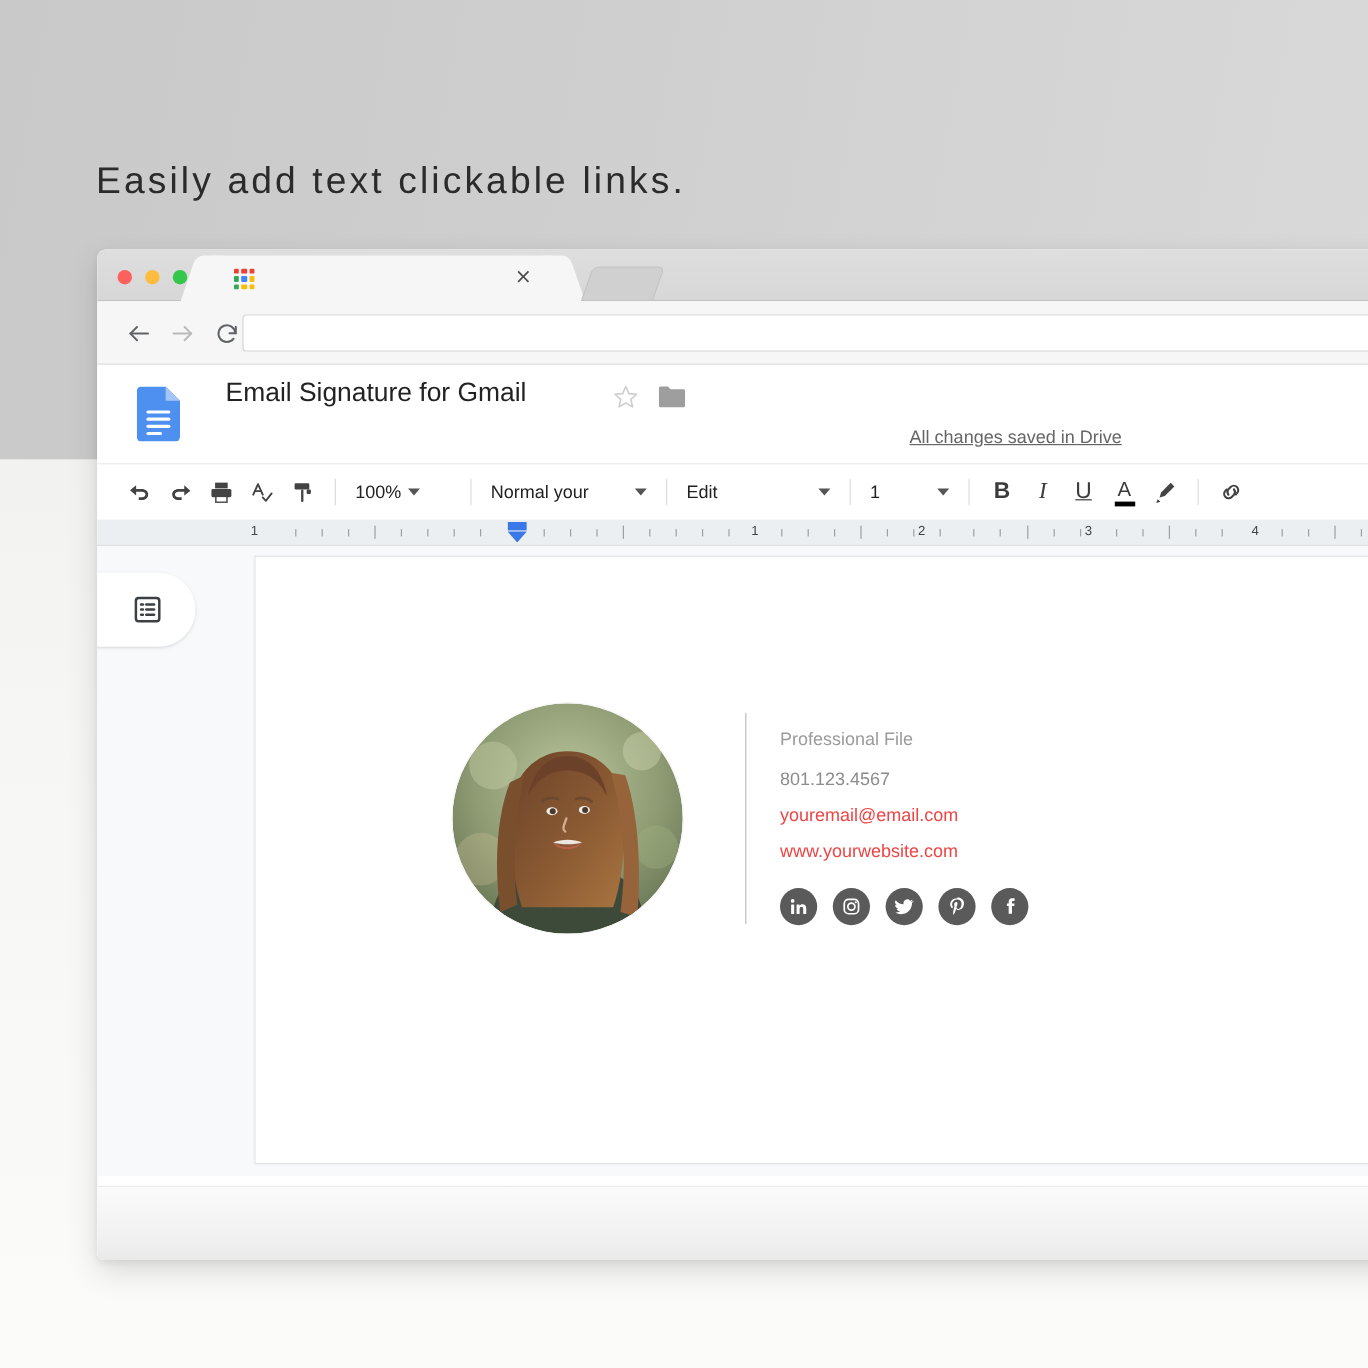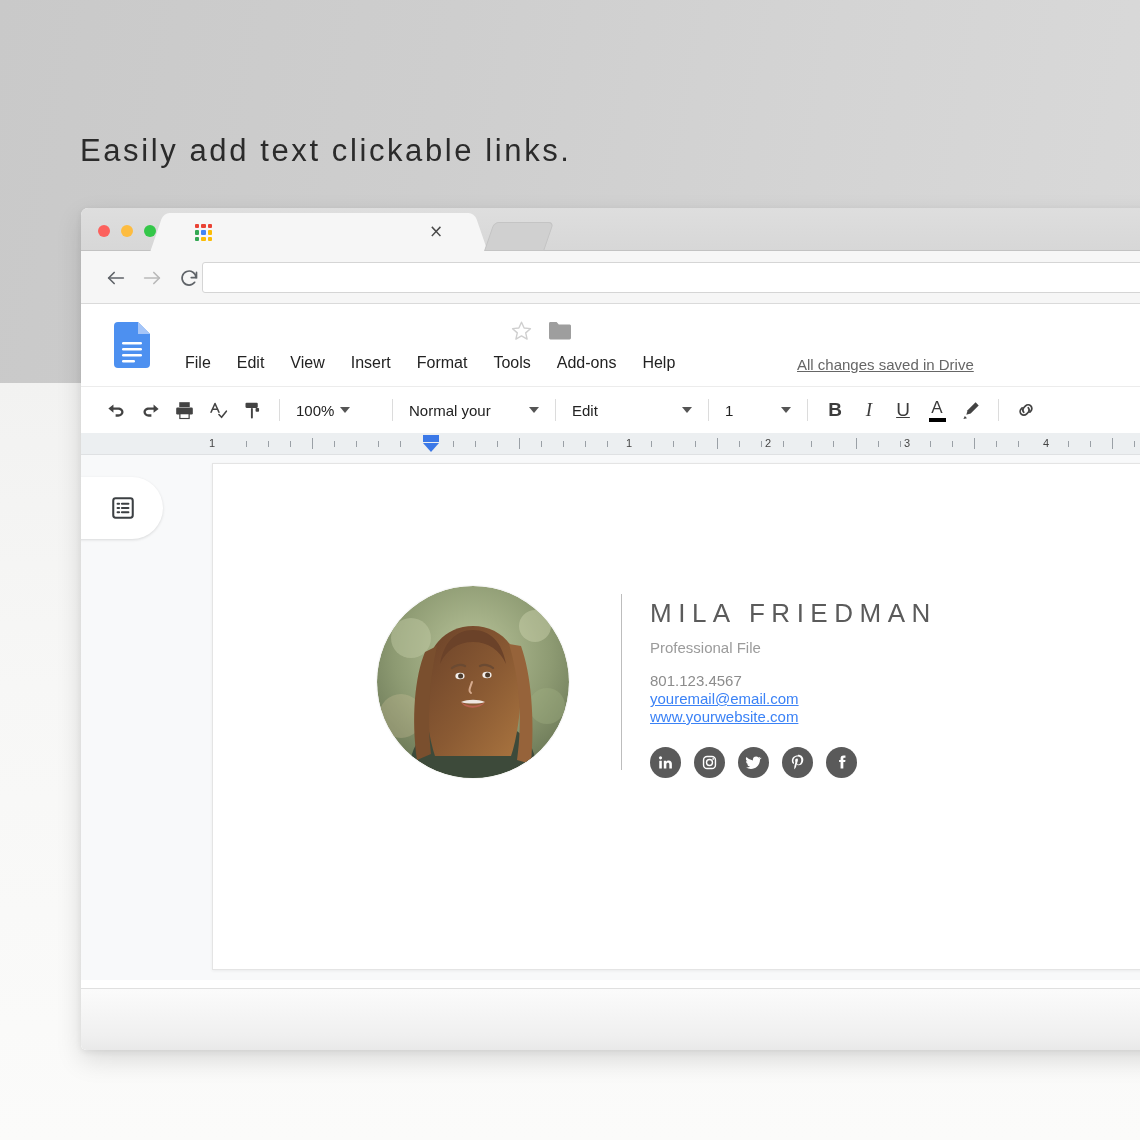--- a/index.html
+++ b/index.html
@@ -119,21 +119,20 @@
   #menubar {
     position: absolute; left: 104px; top: 50px;
     display: flex; align-items: center; gap: 26px;
     font-size: 16px; color: #222;
   }
   #menubar .mi { white-space: nowrap; }
   #save-status {
     position: absolute; left: 677px; top: 52px;
     font-size: 15px; color: #666; text-decoration: underline;
     white-space: nowrap;
-    margin-left: 39px;
   }
 
   
   #toolbar {
     position: relative; height: 47px; background: #fff;
     border-top: 1px solid #ececec;
     display: flex; align-items: center; padding-left: 18px; gap: 0;
   }
   .tbtn {
     width: 34px; height: 34px; display: flex; align-items: center;
@@ -201,22 +200,22 @@
     width: 1px; background: #bdbdbd; margin: 8px 0 8px 52px; flex: none;
   }
   #sig-text { margin-left: 28px; padding-top: 12px; }
   #sig-name {
     font-size: 26px; letter-spacing: 6.5px; color: #5b5b5b;
     font-weight: 400; white-space: nowrap;
   }
   #sig-title { font-size: 15px; color: #9b9b9b; margin-top: 10px; }
   #sig-phone { font-size: 15px; color: #8c8c8c; margin-top: 16px; }
   .sig-link {
-    font-size: 15px; color: #3b82f6; text-decoration: underline;
-    margin-top: 1px; display: block;
+    font-size: 15px; color: #ef4444; 
+    margin-top: 13px; display: block;
   }
   #socials { display: flex; gap: 13px; margin-top: 22px; }
   .social {
     width: 31px; height: 31px; border-radius: 50%; background: #5a5a5a;
     display: flex; align-items: center; justify-content: center;
     color: #fff; flex: none;
   }
 
   
   #browser-footer {
@@ -284,39 +283,30 @@
   <div id="docs-header">
     <svg id="docs-logo" viewBox="0 0 36 46">
       <path d="M4 0h20l12 12v30a4 4 0 0 1-4 4H4a4 4 0 0 1-4-4V4a4 4 0 0 1 4-4z" fill="#4d90f0"></path>
       <path d="M24 0l12 12H24z" fill="#a5c5f8"></path>
       <rect x="8" y="20" width="20" height="2.6" rx="1.3" fill="#fff"></rect>
       <rect x="8" y="26" width="20" height="2.6" rx="1.3" fill="#fff"></rect>
       <rect x="8" y="32" width="20" height="2.6" rx="1.3" fill="#fff"></rect>
       <rect x="8" y="38" width="13" height="2.6" rx="1.3" fill="#fff"></rect>
     </svg>
 
+    <div id="doc-title">Email Signature for Gmail</div>
 
     <svg id="star-icon" width="21" height="21" viewBox="0 0 24 24" fill="none" stroke="#cfcfcf" stroke-width="1.6" stroke-linejoin="round">
       <polygon points="12,2.5 15,9.2 22.2,9.9 16.8,14.7 18.4,21.8 12,18.1 5.6,21.8 7.2,14.7 1.8,9.9 9,9.2"></polygon>
     </svg>
 
     <svg id="folder-icon" width="22" height="19" viewBox="0 0 22 19">
       <path d="M0 2.4A1.4 1.4 0 0 1 1.4 1h6.2l2.2 2.4h11A1.4 1.4 0 0 1 22 4.8v12.2a1.4 1.4 0 0 1-1.4 1.4H1.4A1.4 1.4 0 0 1 0 17z" fill="#9e9e9e"></path>
     </svg>
 
-    <div id="menubar">
-      <span class="mi">File</span>
-      <span class="mi">Edit</span>
-      <span class="mi">View</span>
-      <span class="mi">Insert</span>
-      <span class="mi">Format</span>
-      <span class="mi">Tools</span>
-      <span class="mi">Add-ons</span>
-      <span class="mi">Help</span>
-    </div>
 
     <div id="save-status">All changes saved in Drive</div>
   </div>
 
   <div id="toolbar">
     <div class="tbtn">
       <svg width="21" height="21" viewBox="0 0 24 24" fill="#434343">
         <path d="M8.5 8.5H14c3.3 0 6 2.2 6 5.2 0 3-2.7 5.3-6 5.3h-3v-2.6h3c1.9 0 3.4-1.2 3.4-2.7s-1.5-2.6-3.4-2.6H8.5v3.6L2.7 9.8 8.5 5z"></path>
       </svg>
     </div>
@@ -516,21 +506,20 @@
               <path d="M95 96c-2 6-4 9-1 11" stroke="#d6ab8e" stroke-width="2" fill="none" stroke-linecap="round"></path>
               <path d="M84 116c7 5 17 5 24 0-4 7-20 8-24 0z" fill="#b9604f"></path>
               <path d="M84 116c7-3 17-3 24 0-5 2-19 2-24 0z" fill="#fff" opacity=".85"></path>
             </g>
           </svg>
         </div>
 
         <div id="sig-divider"></div>
 
         <div id="sig-text">
-          <div id="sig-name">MILA FRIEDMAN</div>
           <div id="sig-title">Professional File</div>
           <div id="sig-phone">801.123.4567</div>
           <span class="sig-link">youremail@email.com</span>
           <span class="sig-link">www.yourwebsite.com</span>
 
           <div id="socials">
             <div class="social">
               <svg width="17" height="17" viewBox="0 0 24 24" fill="#fff">
                 <rect x="3.2" y="9.4" width="3.6" height="11.2" rx=".5"></rect>
                 <circle cx="5" cy="5.4" r="2.2"></circle>

